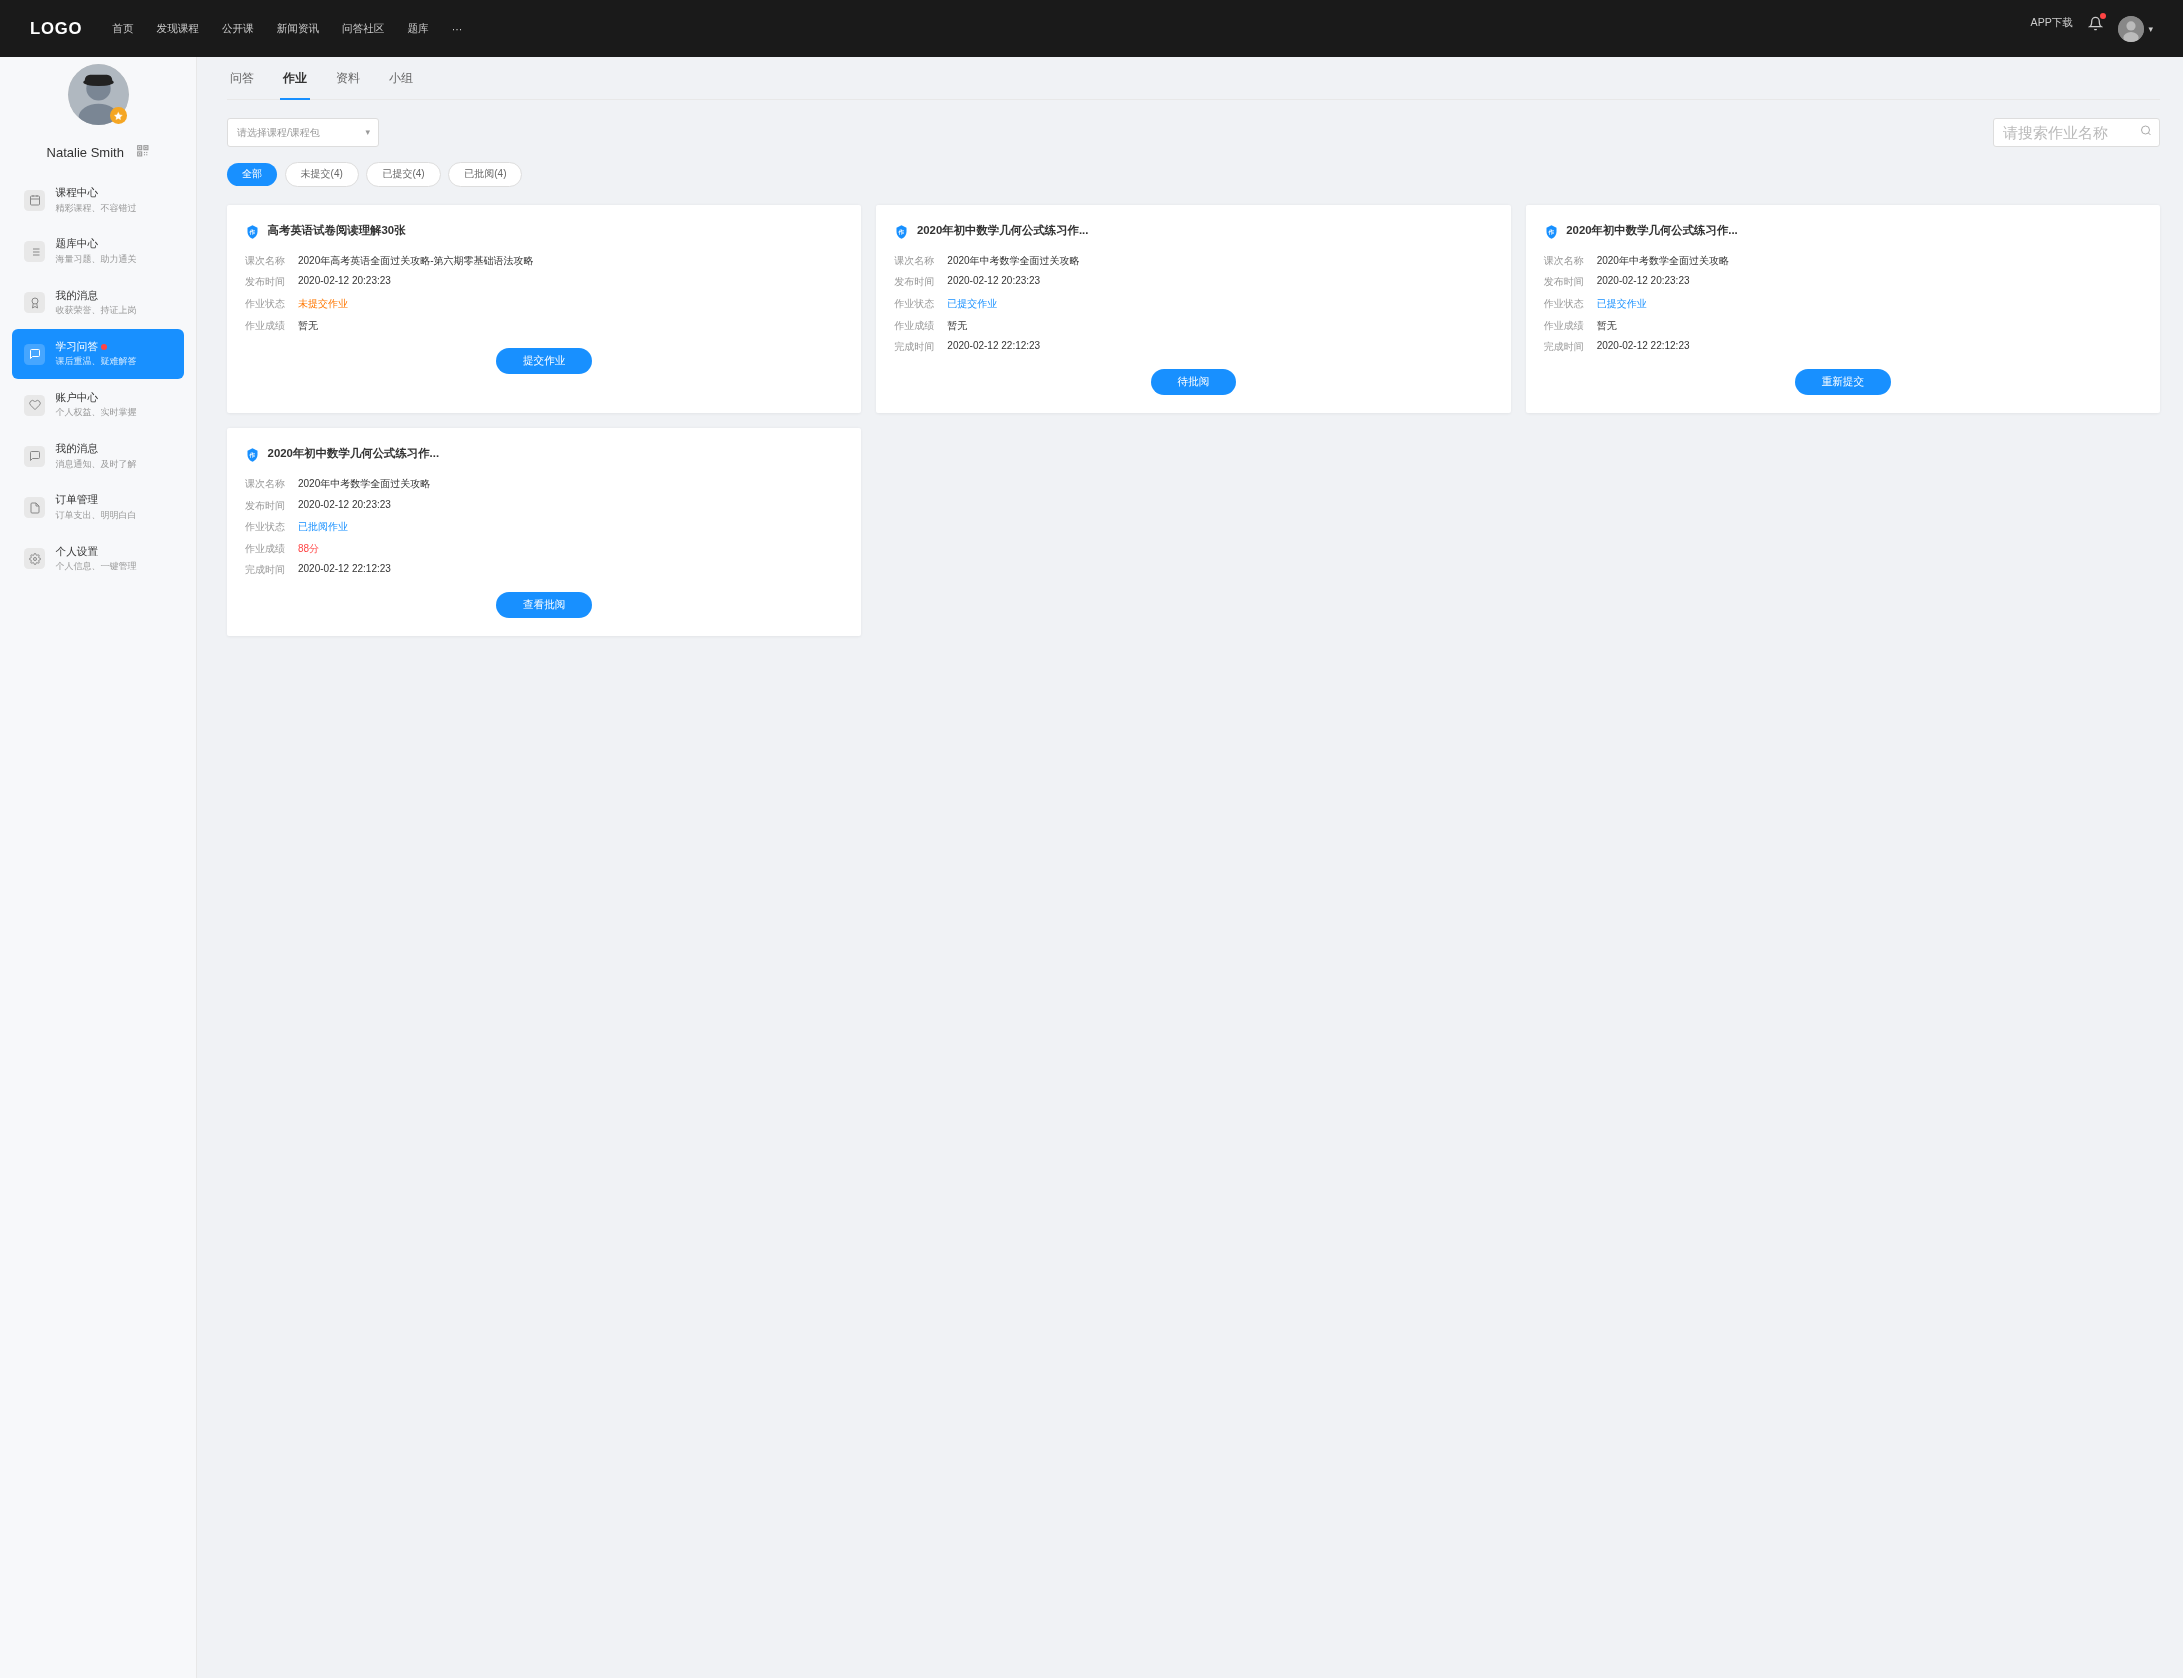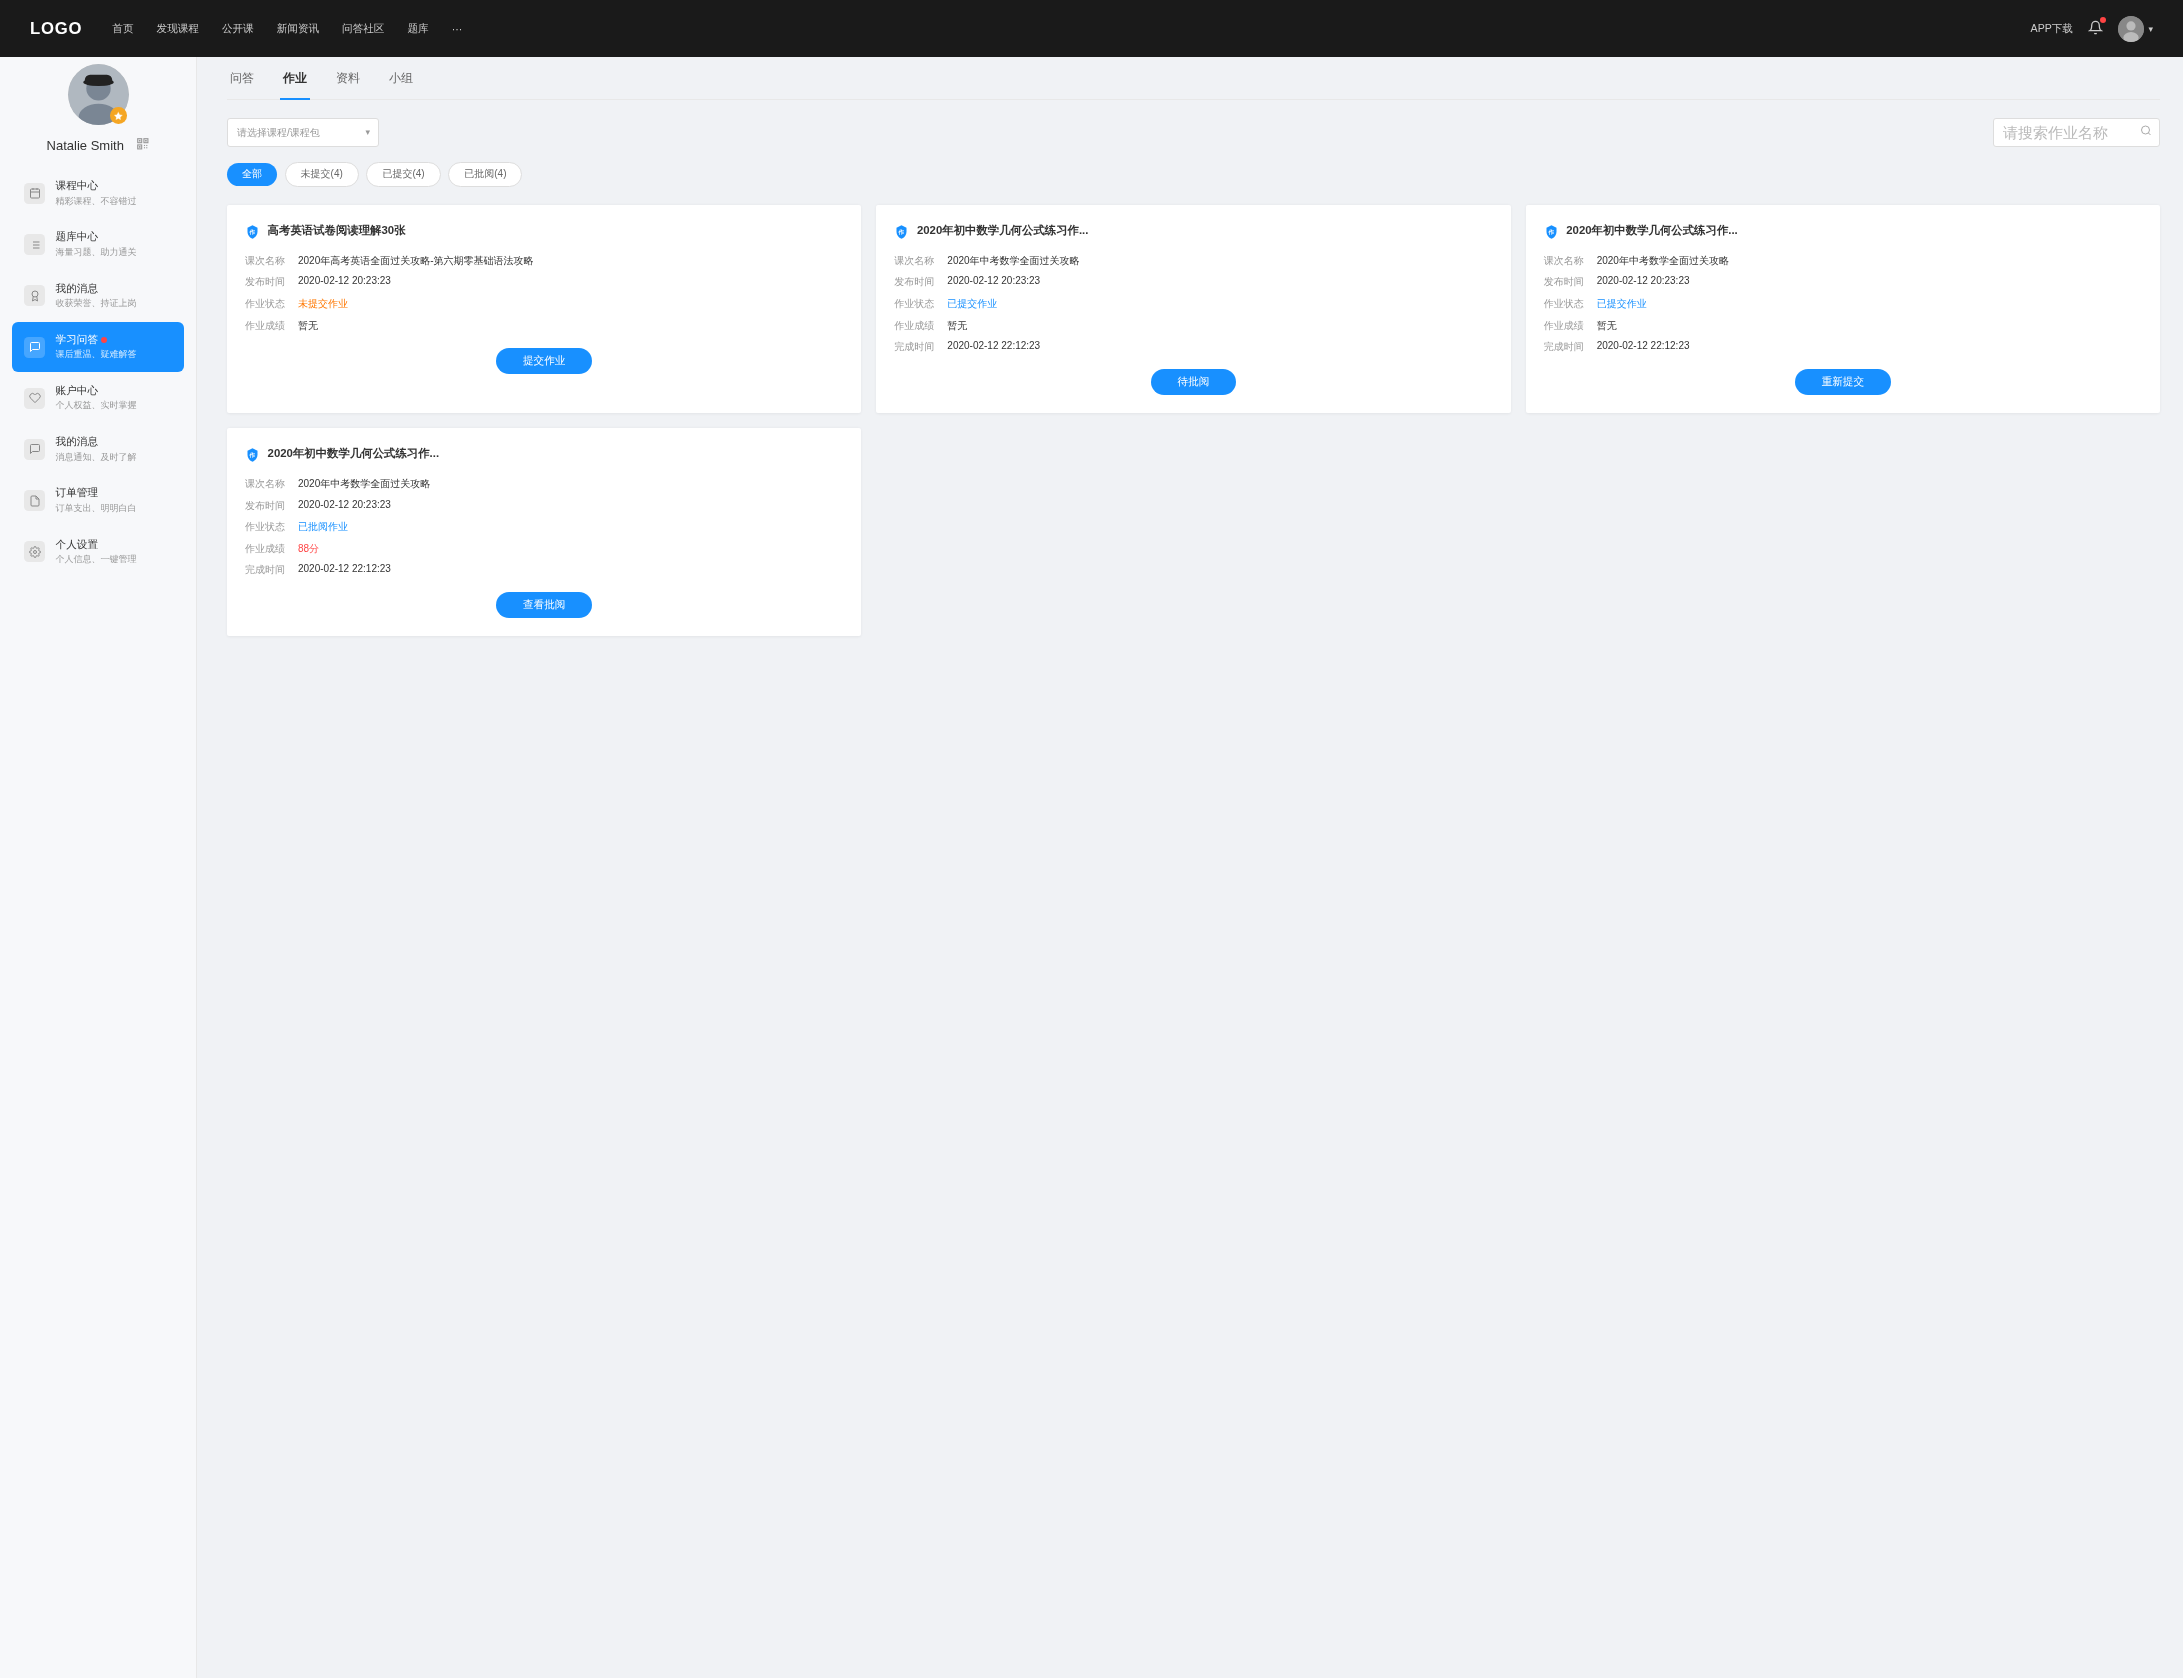--- a/index.html
+++ b/index.html
@@ -29,21 +29,20 @@
       gap: 23px;
       flex: 1;
     }
     .header-nav-item {
       color: #ccc;
       font-size: 10.6px;
       cursor: pointer;
     }
     .header-right {
       display: flex;
-      align-items: center;
       gap: 15px;
     }
     .header-download {
       color: #ccc;
       font-size: 10.6px;
       cursor: pointer;
     }
     .bell-icon {
       position: relative;
       cursor: pointer;
@@ -112,20 +111,21 @@
     }
     .sidebar-badge svg { width: 10.6px; height: 10.6px; }
     .sidebar-name {
       display: flex;
       align-items: center;
       gap: 12px;
       font-size: 13px;
       font-weight: 500;
       color: #333;
       margin-bottom: 15px;
+      margin-top: 7px;
     }
     .sidebar-name-qr {
       cursor: pointer;
       color: #999;
     }
     .sidebar-menu {
       width: 100%;
       padding: 0 12px;
     }
     .sidebar-menu-item {

